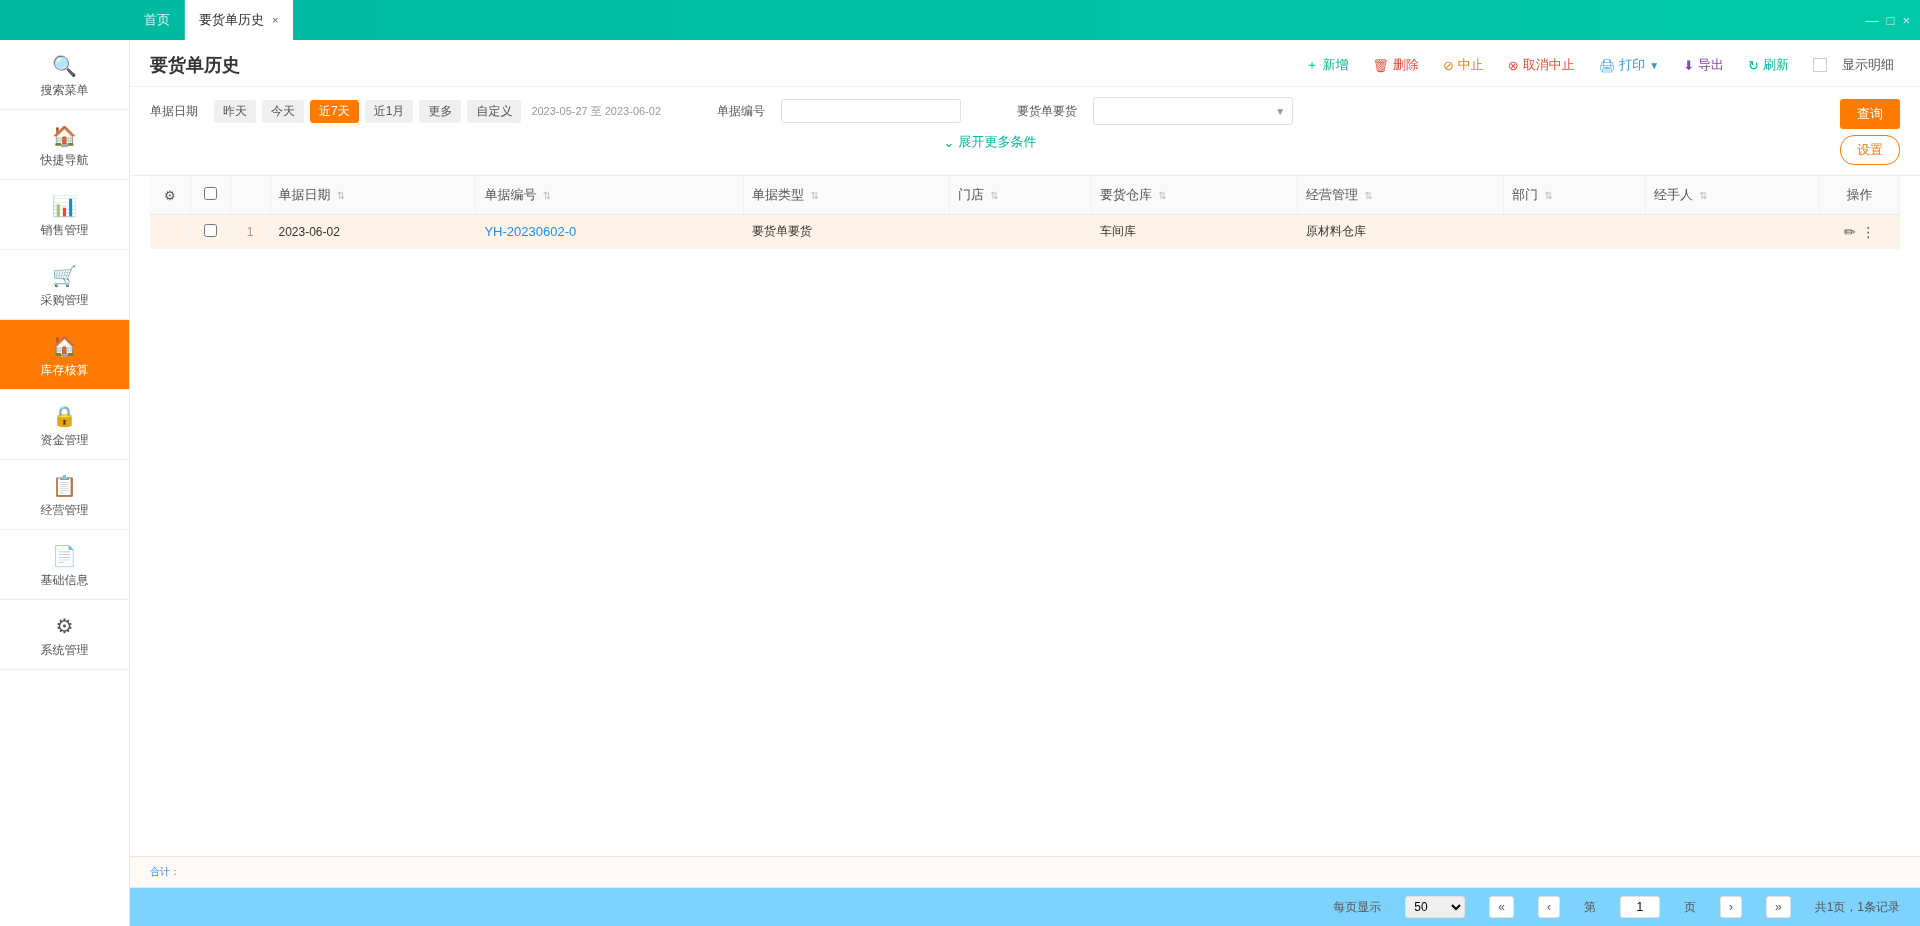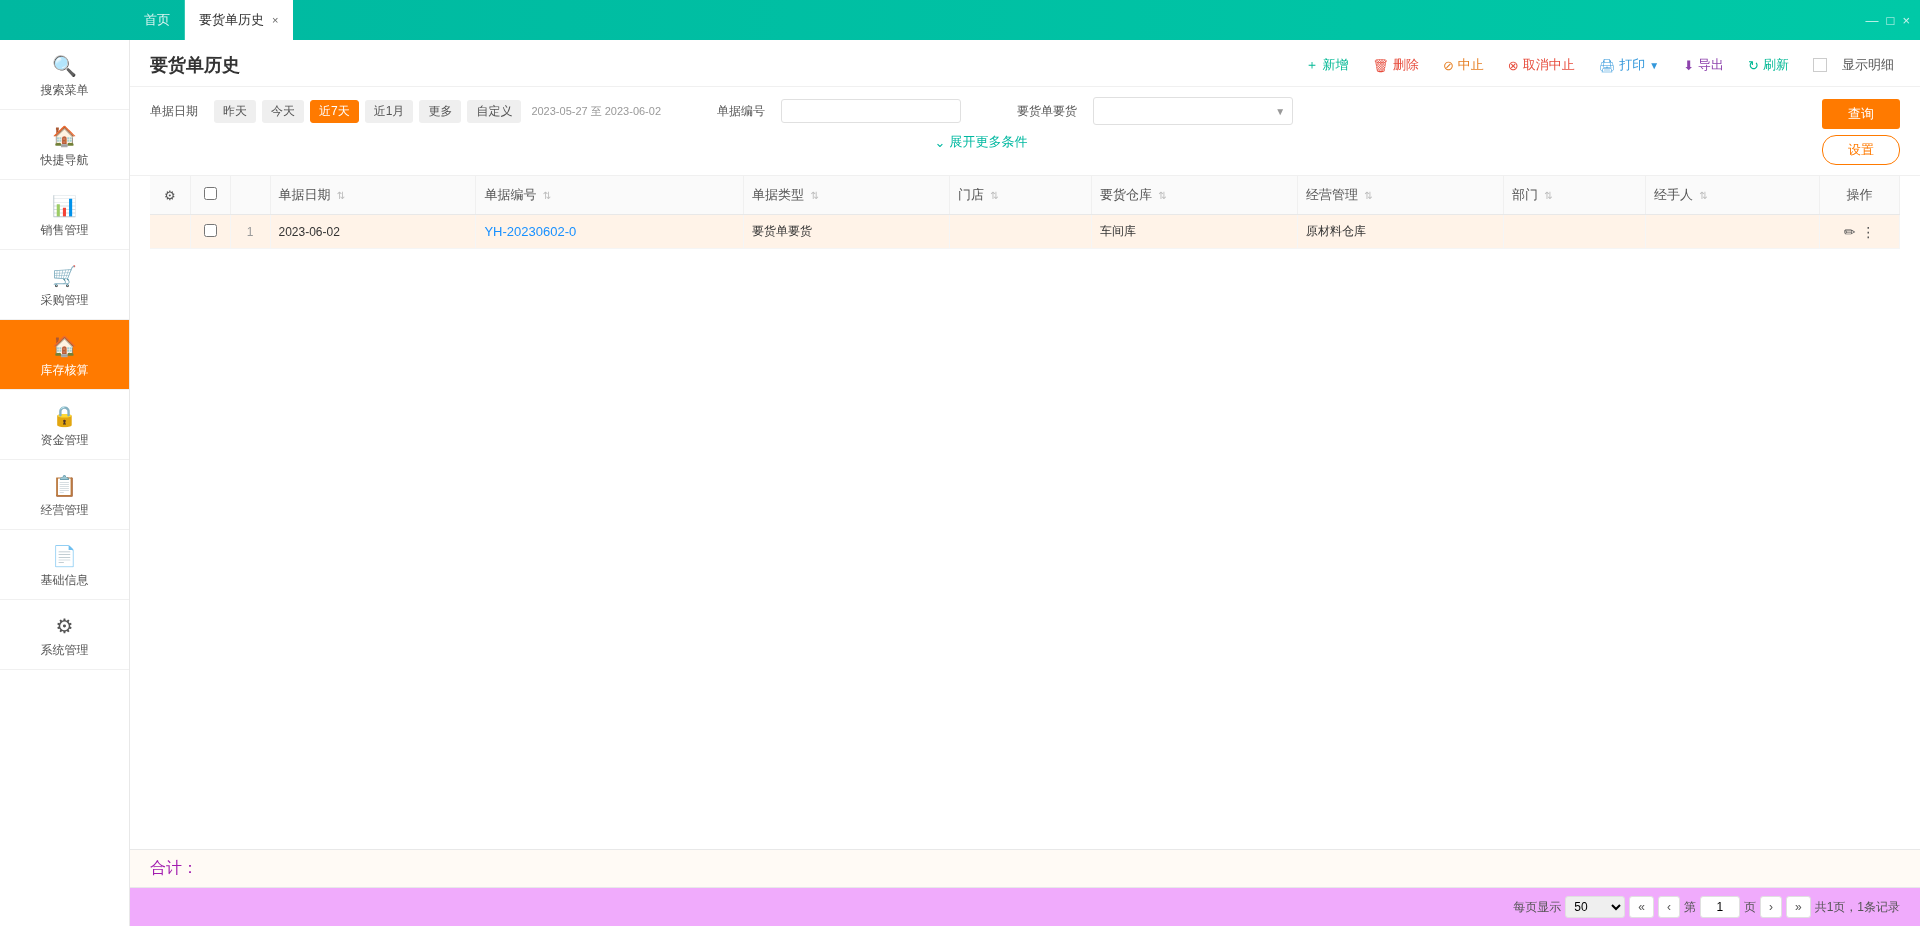--- a/index.html
+++ b/index.html
@@ -129,21 +129,21 @@
     .action-btn.export { color: #8e44ad; }
     .action-btn.refresh { color: #00b894; }
     .action-btn.display { color: #555; display: flex; align-items: center; gap: 15px; }
     .display-checkbox { width: 14px; height: 14px; border: 1px solid #ccc; display: inline-block; }
 
     
     .query-btn {
       background: #ff7a00;
       color: white;
       border: none;
-      padding: 6px 26px;
+      padding: 6px 8px;
       border-radius: 3px;
       cursor: pointer;
       font-size: 13px;
     }
     .settings-btn {
       background: white;
       color: #ff7a00;
       border: 1px solid #ff7a00;
       padding: 5px 16px;
       border-radius: 14px;
@@ -276,32 +276,32 @@
 
     
     .footer-total {
       border-top: 1px solid #e8e8e8;
       padding: 8px 20px;
       display: flex;
       align-items: center;
       background: #fffaf5;
       flex-shrink: 0;
     }
-    .total-label { font-size: 16px; color: #a21caf; }
+    .total-label { font-size: 10px; color: #3b82f6; }
 
     
     .pagination-bar {
       display: flex;
       align-items: center;
       justify-content: flex-end;
       padding: 8px 20px;
       border-top: 1px solid #e8e8e8;
-      background: #f0abfc;
+      background: #7dd3fc;
       flex-shrink: 0;
-      gap: 4px;
+      gap: 24px;
     }
     .pagination-label { font-size: 12px; color: #555; }
     .page-size-select {
       border: 1px solid #e0e0e0;
       border-radius: 3px;
       padding: 2px 4px;
       font-size: 12px;
       width: 60px;
     }
     .page-nav-btn {

